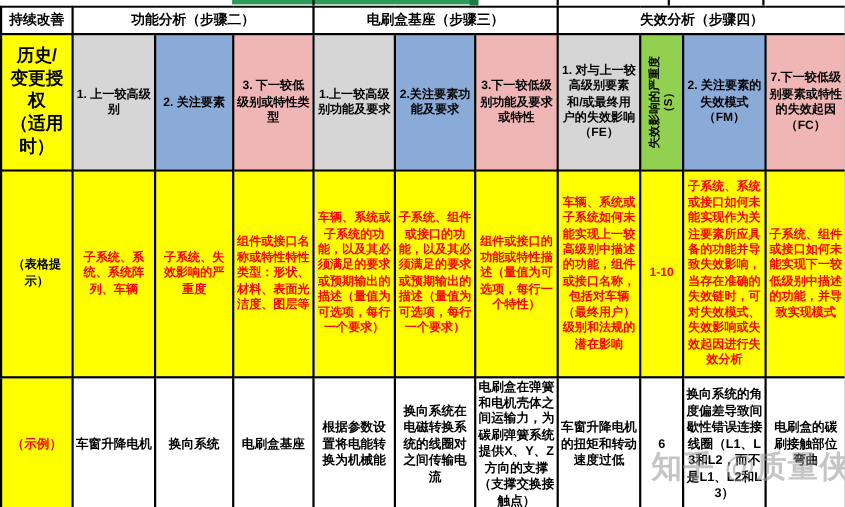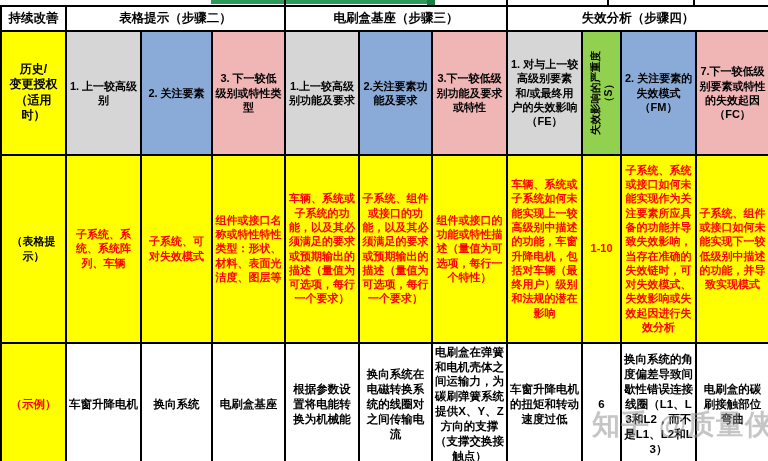--- a/index.html
+++ b/index.html
@@ -72,27 +72,27 @@
         <col style="width:75px">
         <col style="width:75px">
       <col style="width:39px">
         <col style="width:75px">
         <col style="width:73px">
     </colgroup>
 
     <tbody>
         <tr class="section-row">
       <td>持续改善</td>
-      <td colspan="3">表格提示（步骤二）</td>
+      <td colspan="3">功能分析（步骤二）</td>
       <td colspan="3">电刷盒基座（步骤三）</td>
       <td colspan="4">失效分析（步骤四）</td>
     </tr>
 
     <tr class="header-row">
-      <td class="bg-yellow" style="font-size:12px">历史/
+      <td class="bg-yellow" style="font-size:16px">历史/
 变更授权
 （适用时）</td>
       <td class="bg-gray">1. 上一较高级别</td>
       <td class="bg-blue">2. 关注要素</td>
       <td class="bg-rose">3. 下一较低级别或特性类型</td>
       <td class="bg-gray">1.上一较高级别功能及要求</td>
       <td class="bg-blue">2.关注要素功能及要求</td>
       <td class="bg-rose">3.下一较低级别功能及要求或特性</td>
       <td class="bg-gray">1. 对与上一较高级别要素和/或最终用户的失效影响
 （FE）</td>
@@ -104,26 +104,26 @@
       </td>
       <td class="bg-blue">2. 关注要素的失效模式
 （FM）</td>
       <td class="bg-rose">7.下一较低级别要素或特性的失效起因
 （FC）</td>
     </tr>
 
     <tr class="tips-row">
       <td class="bg-yellow">（表格提示）</td>
       <td class="bg-yellow t-red">子系统、系统、系统阵列、车辆</td>
-      <td class="bg-yellow t-red">子系统、可对失效模式</td>
+      <td class="bg-yellow t-red">子系统、失效影响的严重度</td>
       <td class="bg-yellow t-red">组件或接口名称或特性特性类型：形状、材料、表面光洁度、图层等</td>
       <td class="bg-yellow t-red">车辆、系统或子系统的功能，以及其必须满足的要求或预期输出的描述（量值为可选项，每行一个要求）</td>
       <td class="bg-yellow t-red">子系统、组件或接口的功能，以及其必须满足的要求或预期输出的描述（量值为可选项，每行一个要求）</td>
       <td class="bg-yellow t-red">组件或接口的功能或特性描述（量值为可选项，每行一个特性）</td>
-      <td class="bg-yellow t-red">车辆、系统或子系统如何未能实现上一较高级别中描述的功能，车窗升降电机，包括对车辆（最终用户）级别和法规的潜在影响</td>
+      <td class="bg-yellow t-red">车辆、系统或子系统如何未能实现上一较高级别中描述的功能，组件或接口名称，包括对车辆（最终用户）级别和法规的潜在影响</td>
       <td class="bg-yellow t-red">1-10</td>
       <td class="bg-yellow t-red">子系统、系统或接口如何未能实现作为关注要素所应具备的功能并导致失效影响，当存在准确的失效链时，可对失效模式、失效影响或失效起因进行失效分析</td>
       <td class="bg-yellow t-red">子系统、组件或接口如何未能实现下一较低级别中描述的功能，并导致实现模式</td>
     </tr>
 
     <tr class="example-row">
       <td class="bg-yellow t-red">（示例）</td>
       <td>车窗升降电机</td>
       <td>换向系统</td>
       <td>电刷盒基座</td>

